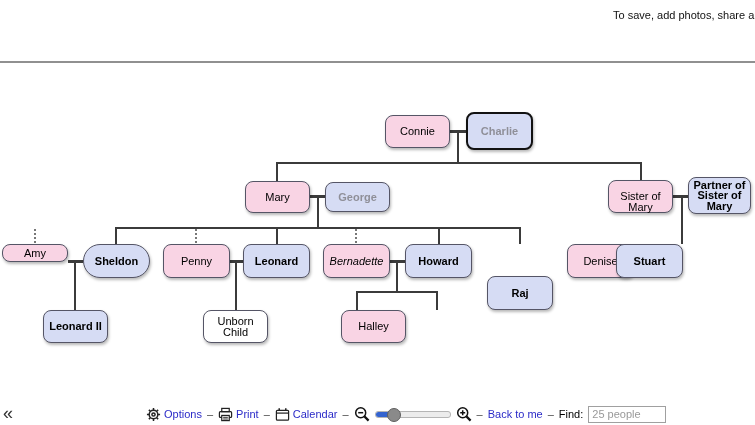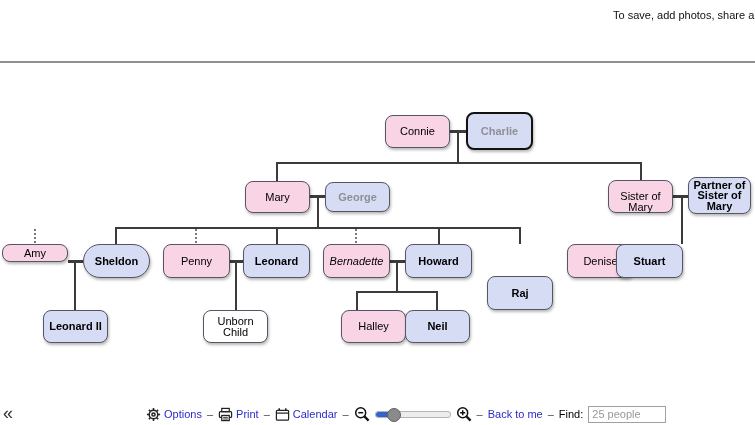--- a/index.html
+++ b/index.html
@@ -130,23 +130,20 @@
       </div>
       <div class="person male" style="left: 43px; top: 310px; width: 65px; height: 33px;">
         <span class="plabel">Leonard II</span>
       </div>
       <div class="person unknown" style="left: 203px; top: 310px; width: 65px; height: 33px;">
         <span class="plabel">Unborn Child</span>
       </div>
       <div class="person female" style="left: 325px; top: 310px; width: 65px; height: 33px; margin-left: 16px;">
         <span class="plabel">Halley</span>
       </div>
-      <div class="person male" style="left: 405px; top: 310px; width: 65px; height: 33px;">
-        <span class="plabel">Neil</span>
-      </div>
     </div>
 
   <div class="collapse">«</div>
 
   <div class="toolbar">
 
     <div class="tb-group">
       <span class="icon">
         <svg viewBox="0 0 16 16" width="15" height="15">
             <g stroke="#222" stroke-width="1.6" fill="none">

